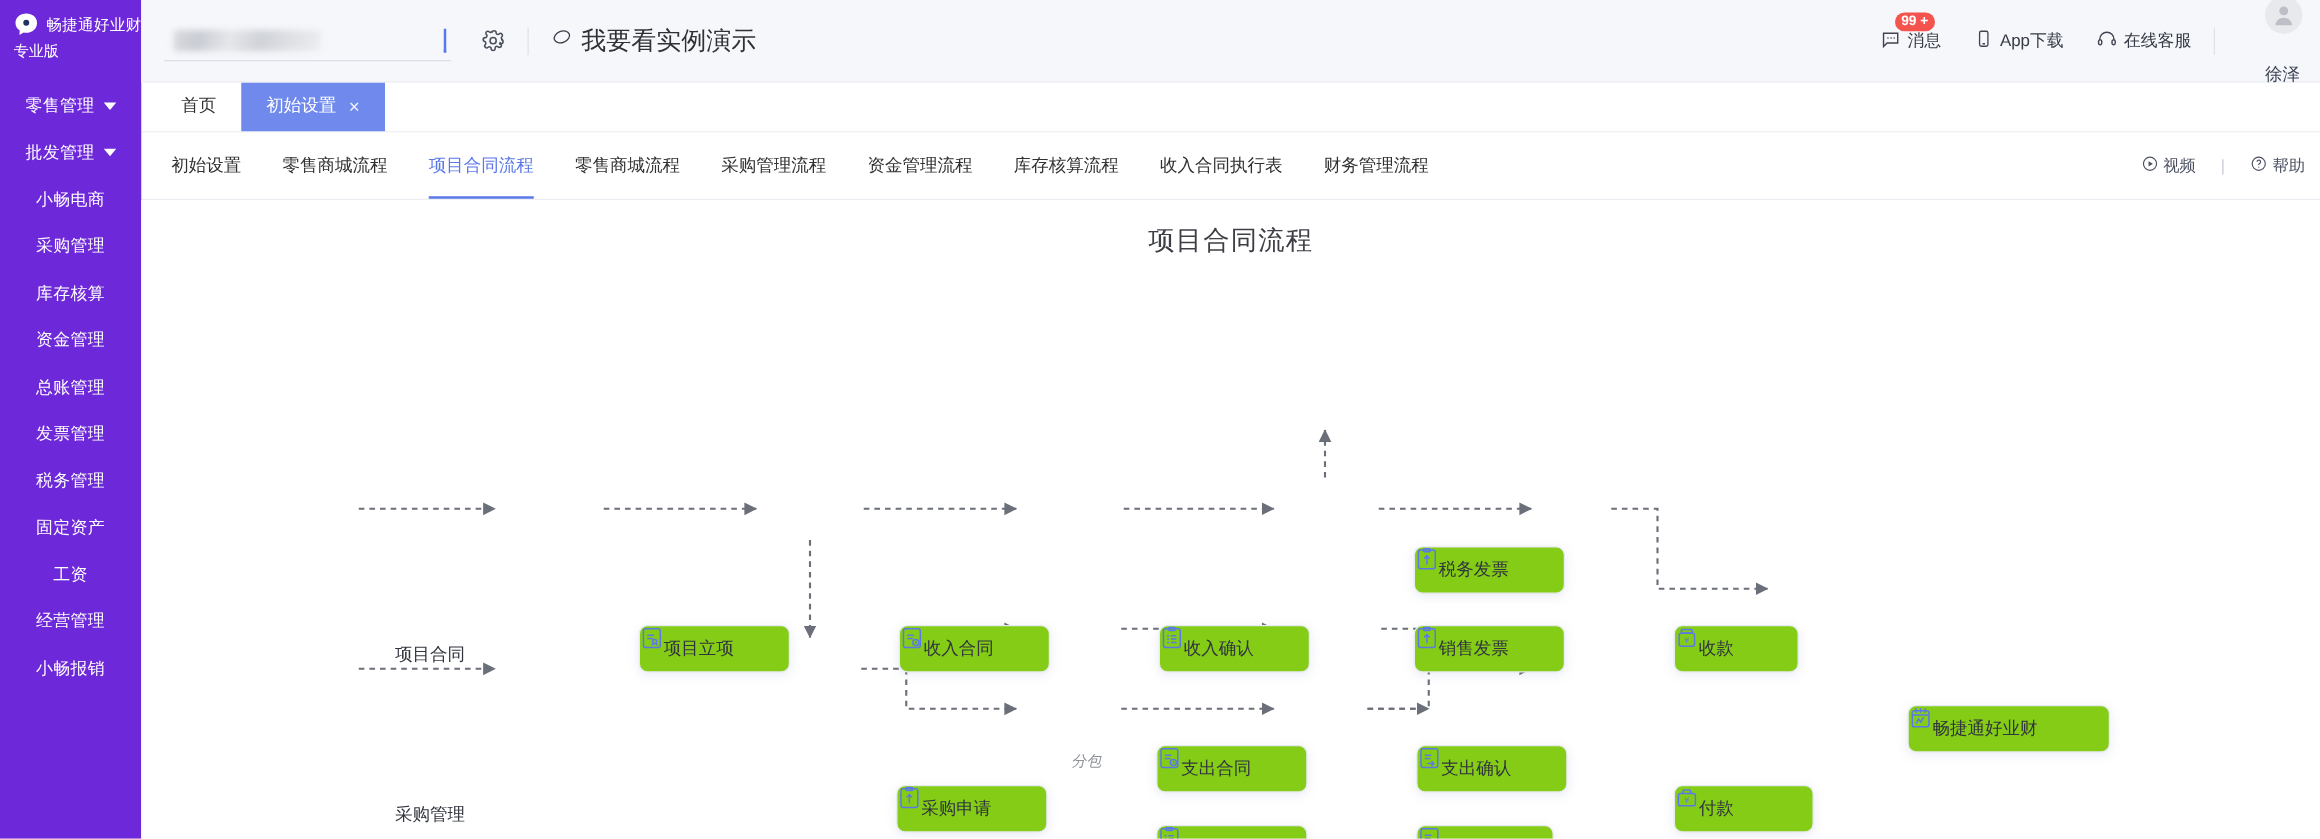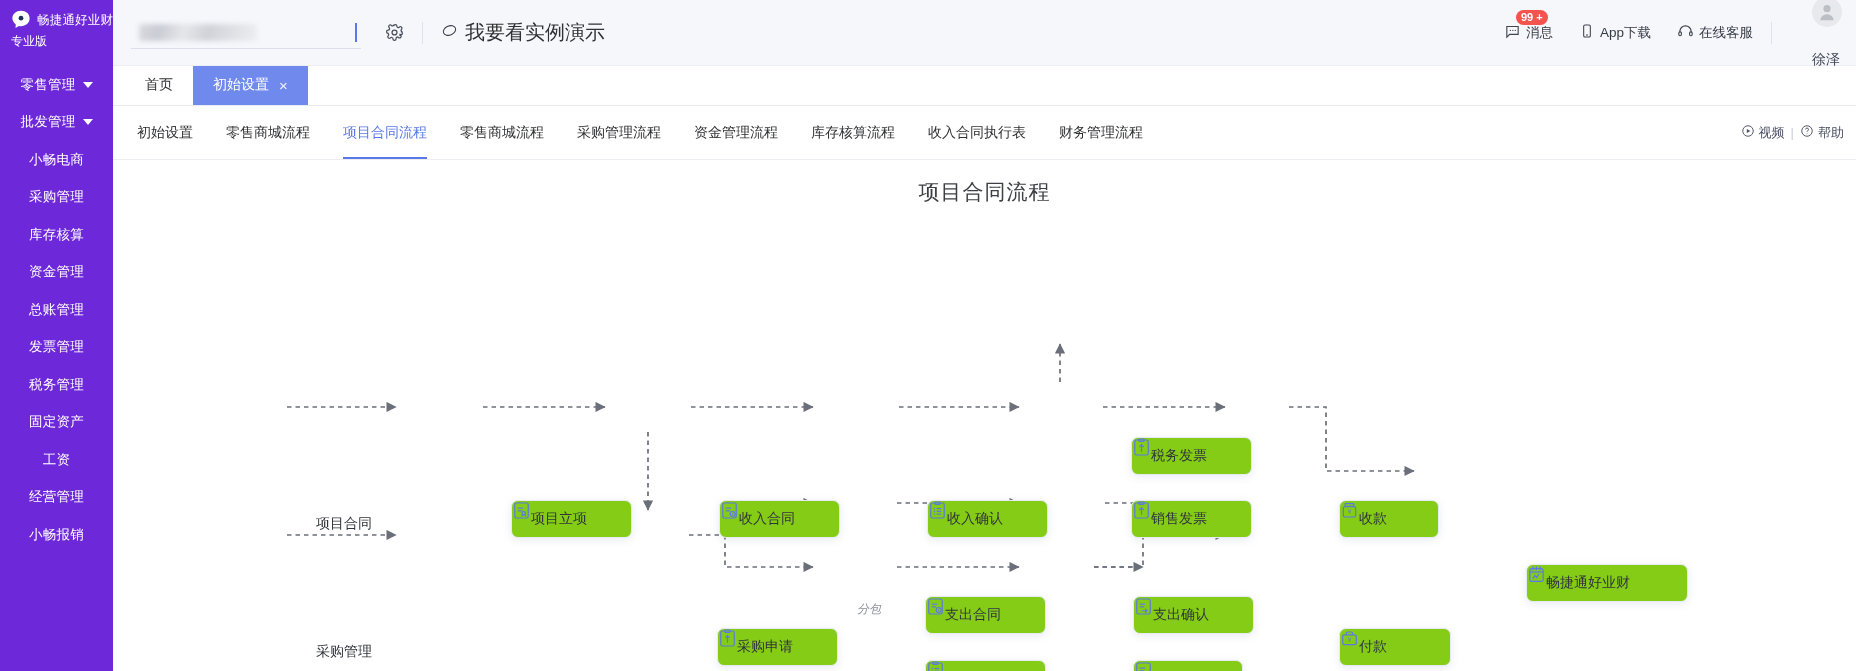--- a/index.html
+++ b/index.html
@@ -80,21 +80,21 @@
 
   
   .subnav-wrap { background: #ffffff; border-bottom: 1px solid #eceef2; }
   .subnav { height: 53px; display: flex; align-items: center; padding-left: 24px; position: relative; }
   .subtab { font-size: 14px; color: #303133; cursor: pointer; margin-right: 33px;
             position: relative; height: 53px; display: flex; align-items: center; white-space: nowrap; }
   .subtab.active { color: #5b78e8; }
   .subtab.active::after {
     content: ""; position: absolute; left: 0; right: 0; bottom: 0; height: 2px; background: #5b78e8;
   }
-  .subnav-right { margin-left: auto; display: flex; align-items: center; gap: 6px;
+  .subnav-right { margin-left: auto; display: flex; align-items: center; gap: 20px;
                   padding-right: 12px; font-size: 13px; color: #4b5162; }
   .subnav-right .sep { color: #c8ccd6; }
   .sr-item { display: flex; align-items: center; gap: 4px; cursor: pointer; }
 
   
   .canvas { flex: 1; position: relative; background: #ffffff; overflow: hidden; }
   .flow-title {
     position: absolute; left: 0; right: 0; top: 18px; text-align: center;
     font-size: 21px; color: #3d3f45; letter-spacing: 1px;
   }

